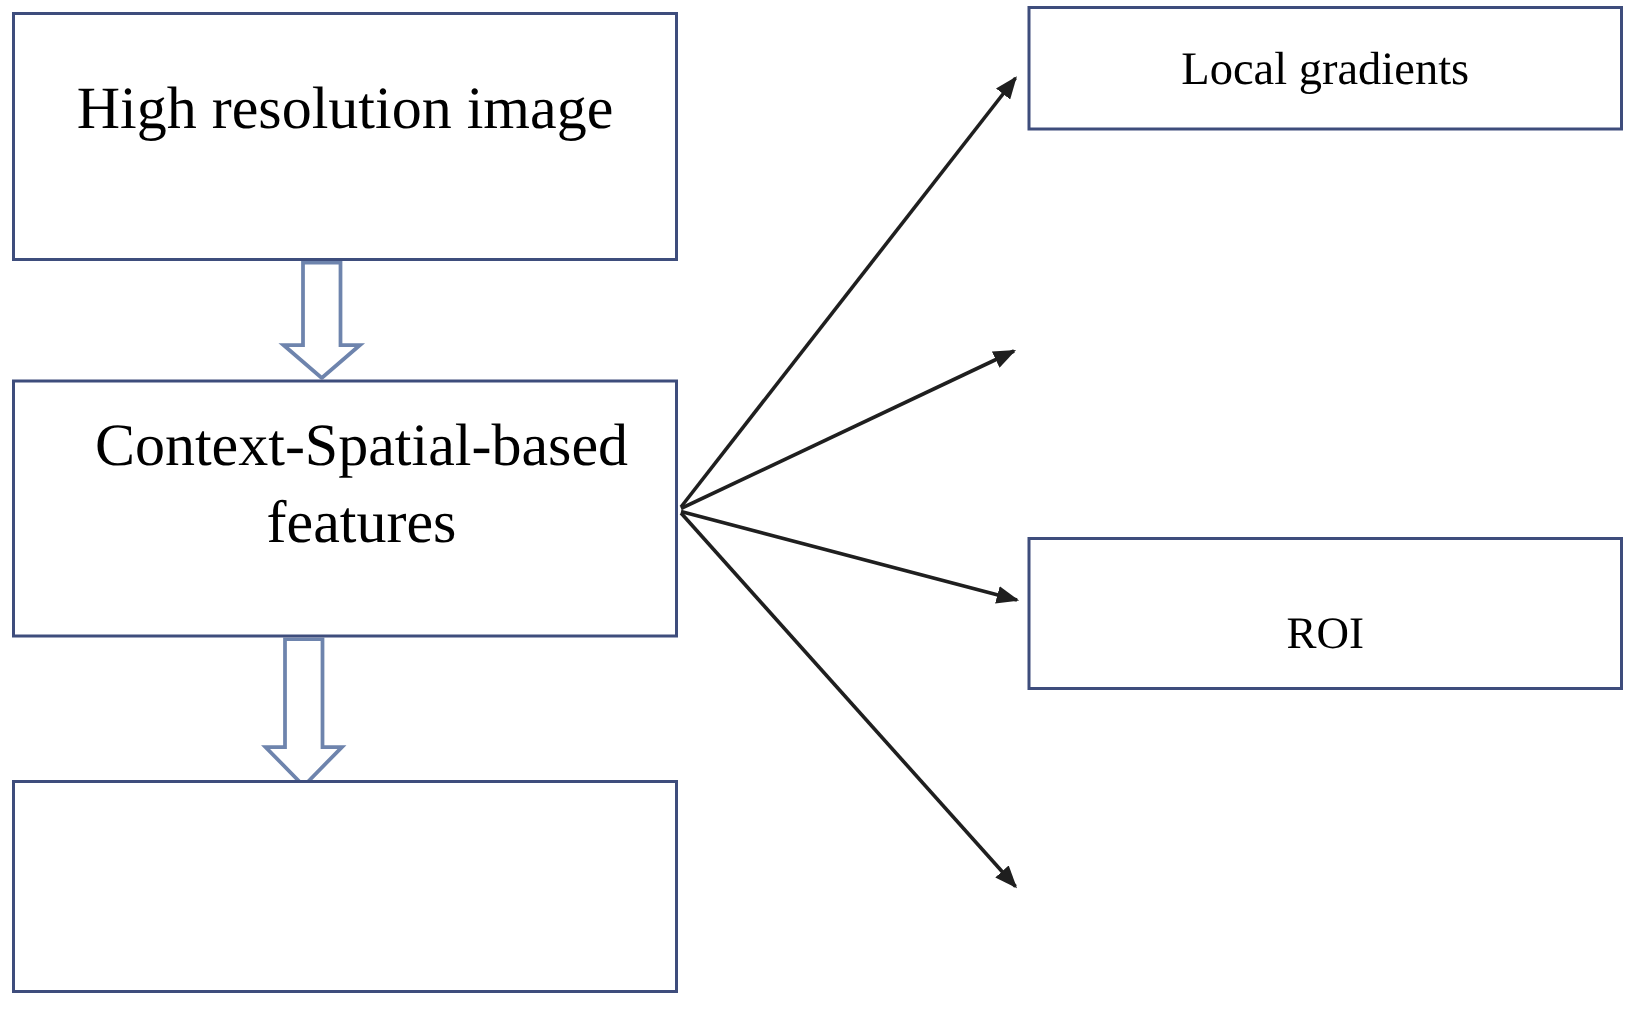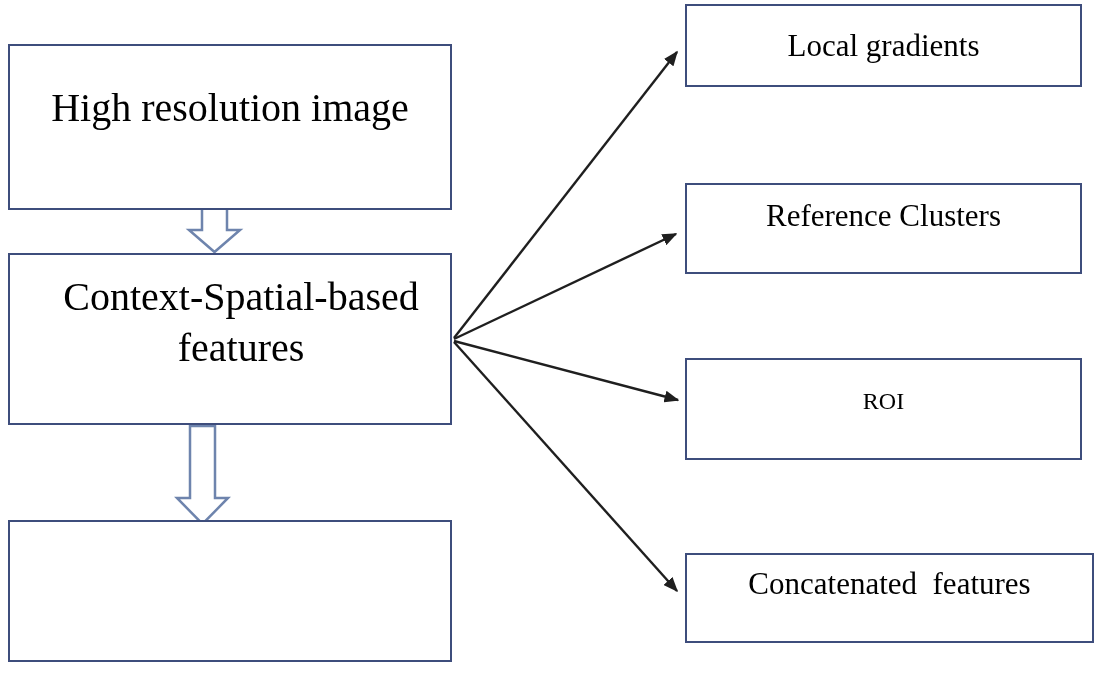--- a/index.html
+++ b/index.html
@@ -28,27 +28,27 @@
     flex-direction: column;
     align-items: center;
     text-align: center;
   }
   .node .box-label {
     white-space: pre;
     line-height: 1.28;
     color: var(--text);
   }
   
-  #box-l1 { left: 8px;  top: 8px;   width: 444px; height: 166px; padding-top: 36px; font-size: 40px; margin-top: 36px; }
+  #box-l1 { left: 8px;  top: 8px;   width: 444px; height: 166px; padding-top: 36px; font-size: 40px; }
   #box-l2 { left: 8px;  top: 253px; width: 444px; height: 172px; padding-top: 16px; font-size: 40px; padding-left: 22px; }
   #box-l3 { left: 8px;  top: 520px; width: 444px; height: 142px; padding-top: 10px; font-size: 40px; }
   
   #box-r1 { left: 685px; top: 4px;   width: 397px; height: 83px; padding-top: 20px; font-size: 31px; }
   #box-r2 { left: 685px; top: 183px; width: 397px; height: 91px;  padding-top: 11px; font-size: 31px; }
-  #box-r3 { left: 685px; top: 358px; width: 397px; height: 102px; padding-top: 26px; font-size: 24px; }
+  #box-r3 { left: 685px; top: 358px; width: 397px; height: 102px; padding-top: 44px; font-size: 30px; }
   #box-r4 { left: 685px; top: 553px; width: 409px; height: 90px;  padding-top: 9px;  font-size: 31px; }
 
   .overlay {
     position: absolute;
     left: 0; top: 0;
     width: 1100px; height: 675px;
     pointer-events: none;
   }
   .block-arrow {
     fill: #ffffff;
@@ -93,25 +93,19 @@
     <span class="box-label">features</span>
   </div>
 
   <div class="node" id="box-l3">
   </div>
 
   <div class="node" id="box-r1">
     <span class="box-label">Local gradients</span>
   </div>
 
-  <div class="node" id="box-r2">
-    <span class="box-label">Reference Clusters</span>
-  </div>
 
   <div class="node" id="box-r3">
     <span class="box-label">ROI</span>
   </div>
 
-  <div class="node" id="box-r4">
-    <span class="box-label">Concatenated  features</span>
-  </div>
 
 </div>
 
 </body></html>

